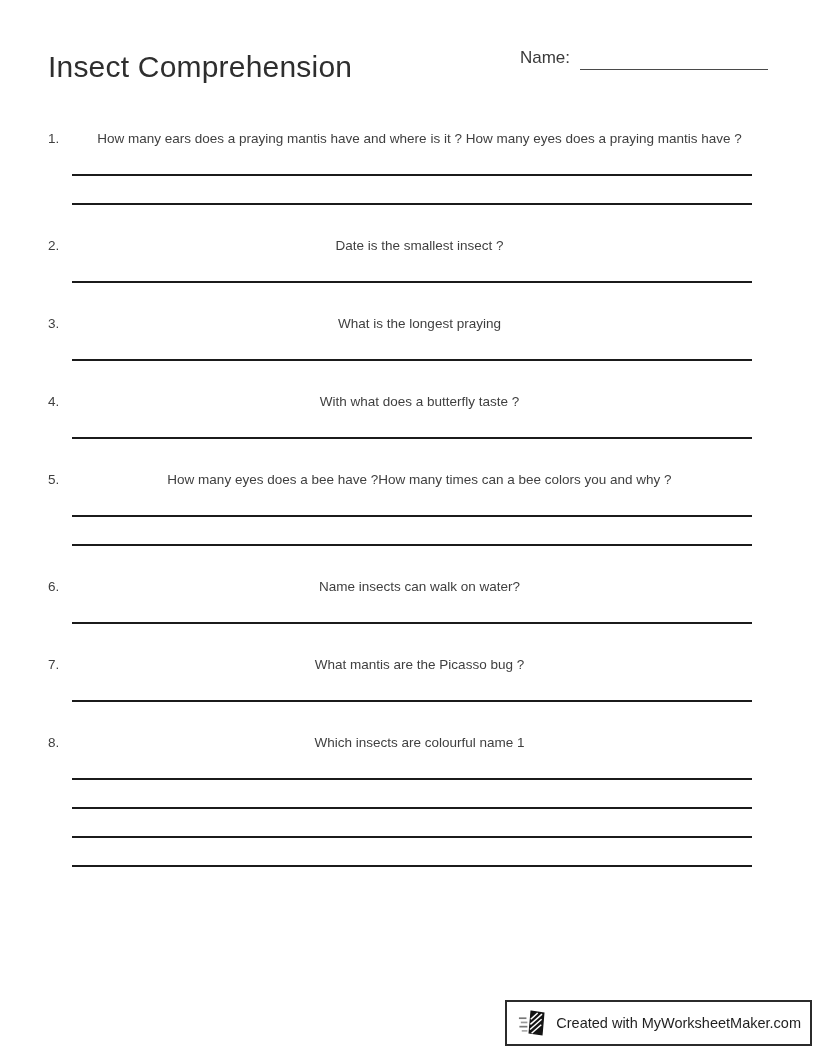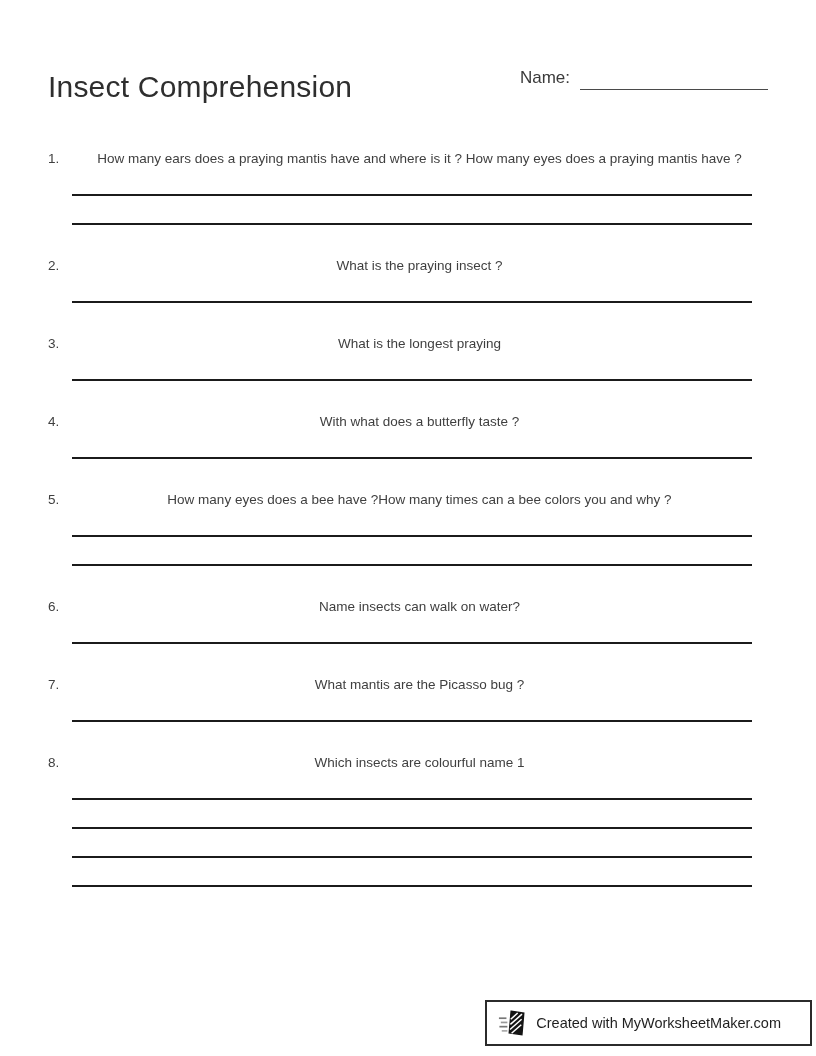--- a/index.html
+++ b/index.html
@@ -11,21 +11,21 @@
     background: #ffffff;
     position: relative;
     font-family: "Liberation Sans", "DejaVu Sans", sans-serif;
     overflow: hidden;
   }
   
   .header {
     display: flex;
     justify-content: space-between;
     align-items: flex-start;
-    padding: 68px 48px 0 48px;
+    padding: 48px 48px 0 48px;
   }
   .title {
     font-size: 30px;
     font-weight: 400;
     color: #2e2e2e;
     letter-spacing: 0.2px;
     margin-top: 2px;
   }
   .fill-ins { display: flex; flex-direction: column; margin-left: 36px; }
   .fill-row {
@@ -65,21 +65,21 @@
   .answer-line + .answer-line { height: 29px; }
   
   .credit-box {
     position: absolute;
     right: 4px;
     bottom: 10px;
     display: flex;
     align-items: center;
     border: 2px solid #2b2b2b;
     background: #ffffff;
-    padding: 6px 29px 6px 11px;
+    padding: 6px 9px 6px 11px;
     font-size: 14.5px;
     color: #1f1f1f;
     cursor: pointer;
   }
   .credit-logo { margin-right: 8px; display: block; }
 </style>
 </head>
 <body>
 
 <div class="page">
@@ -102,21 +102,21 @@
     </div>
     <div class="q-answers">
           <div class="answer-line"></div>
           <div class="answer-line"></div>
         </div>
   </section>
 
   <section class="question">
     <div class="q-row">
       <span class="q-num">2.</span>
-      <span class="q-text">What is the praying insect ?</span>
+      <span class="q-text">Date is the smallest insect ?</span>
     </div>
     <div class="q-answers">
           <div class="answer-line"></div>
         </div>
   </section>
 
   <section class="question">
     <div class="q-row">
       <span class="q-num">3.</span>
       <span class="q-text">What is the longest praying</span>

